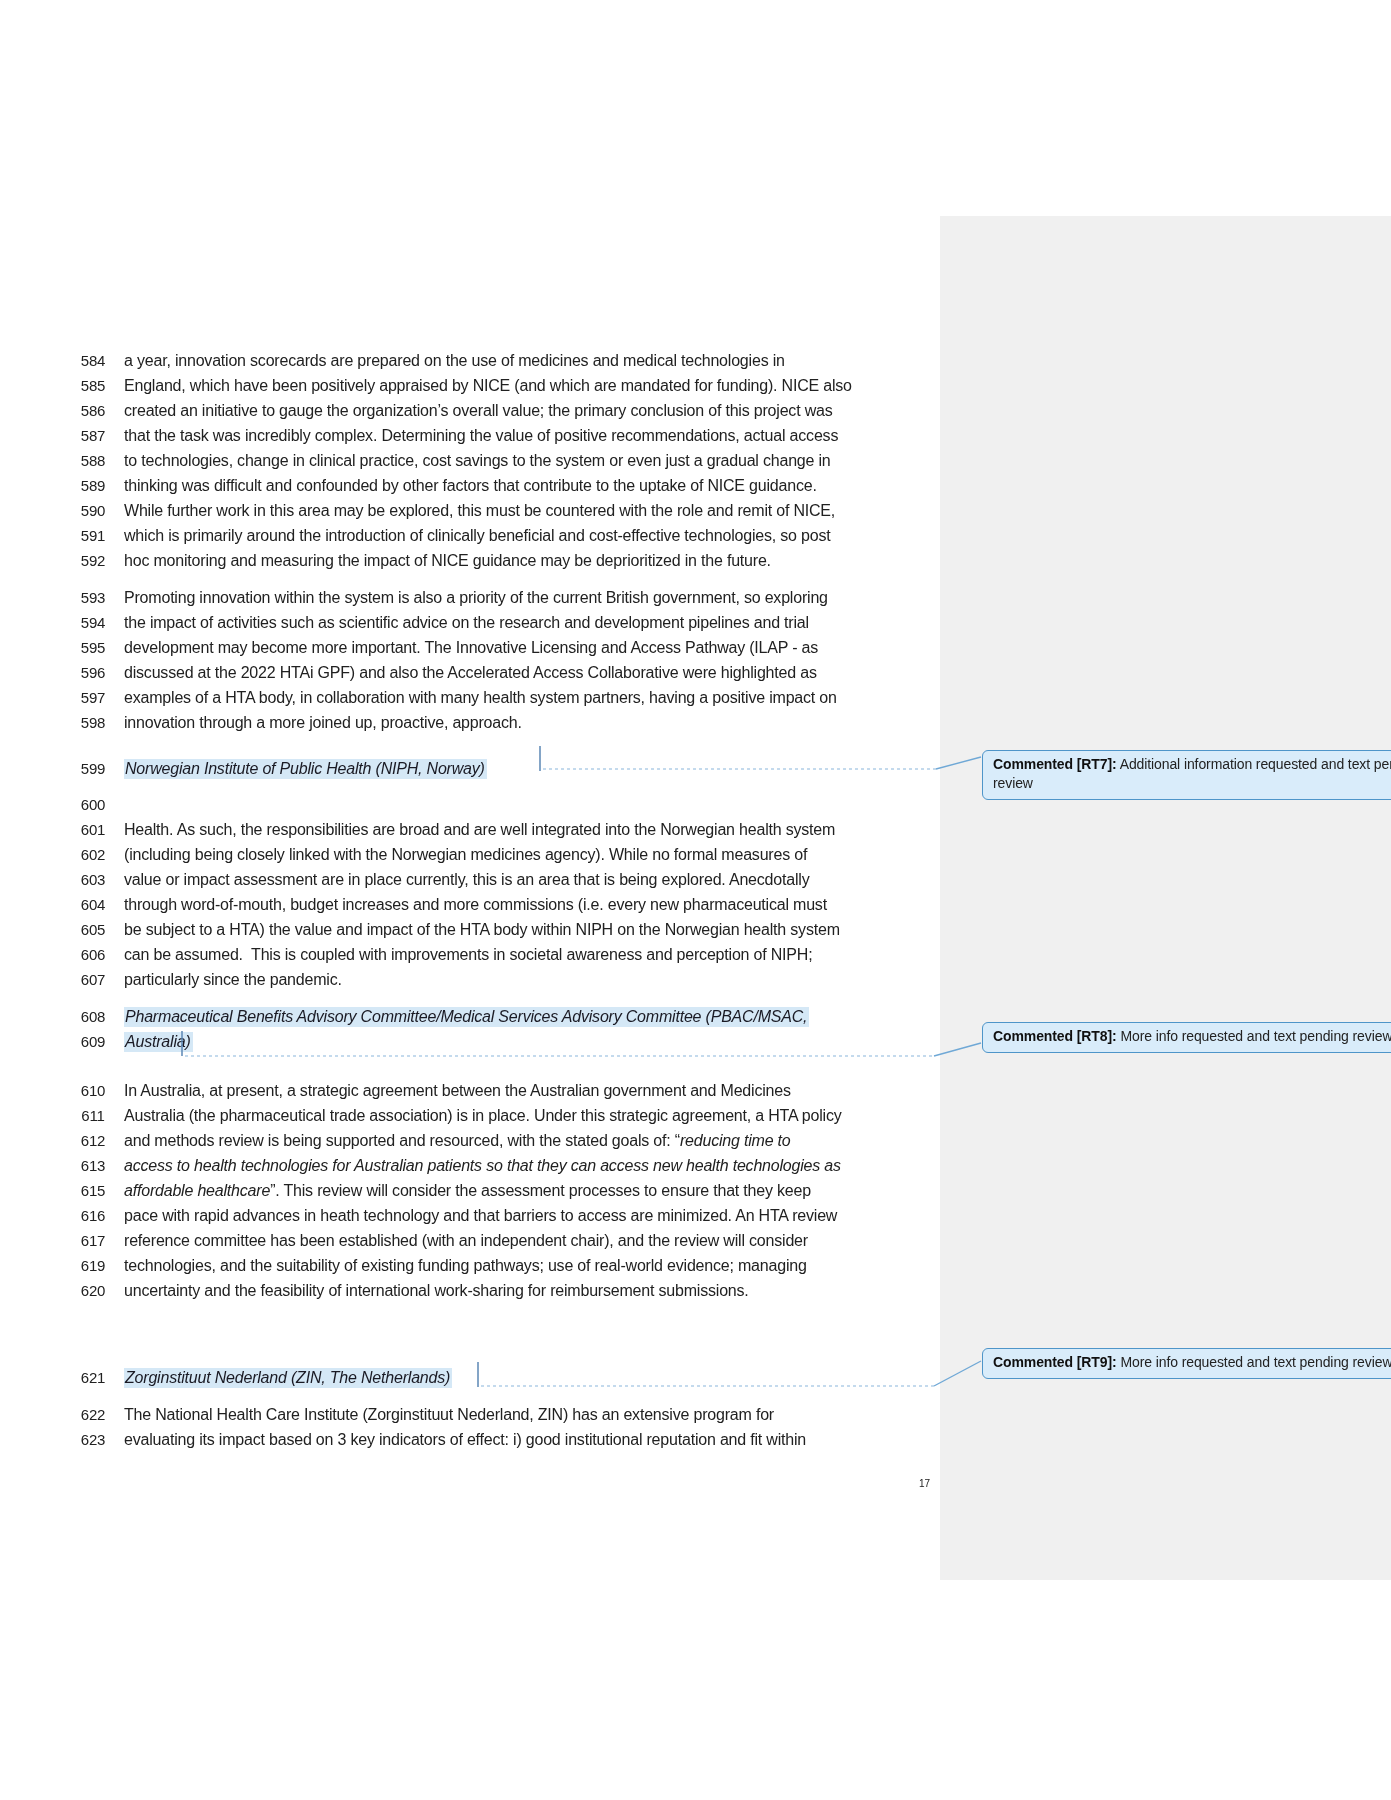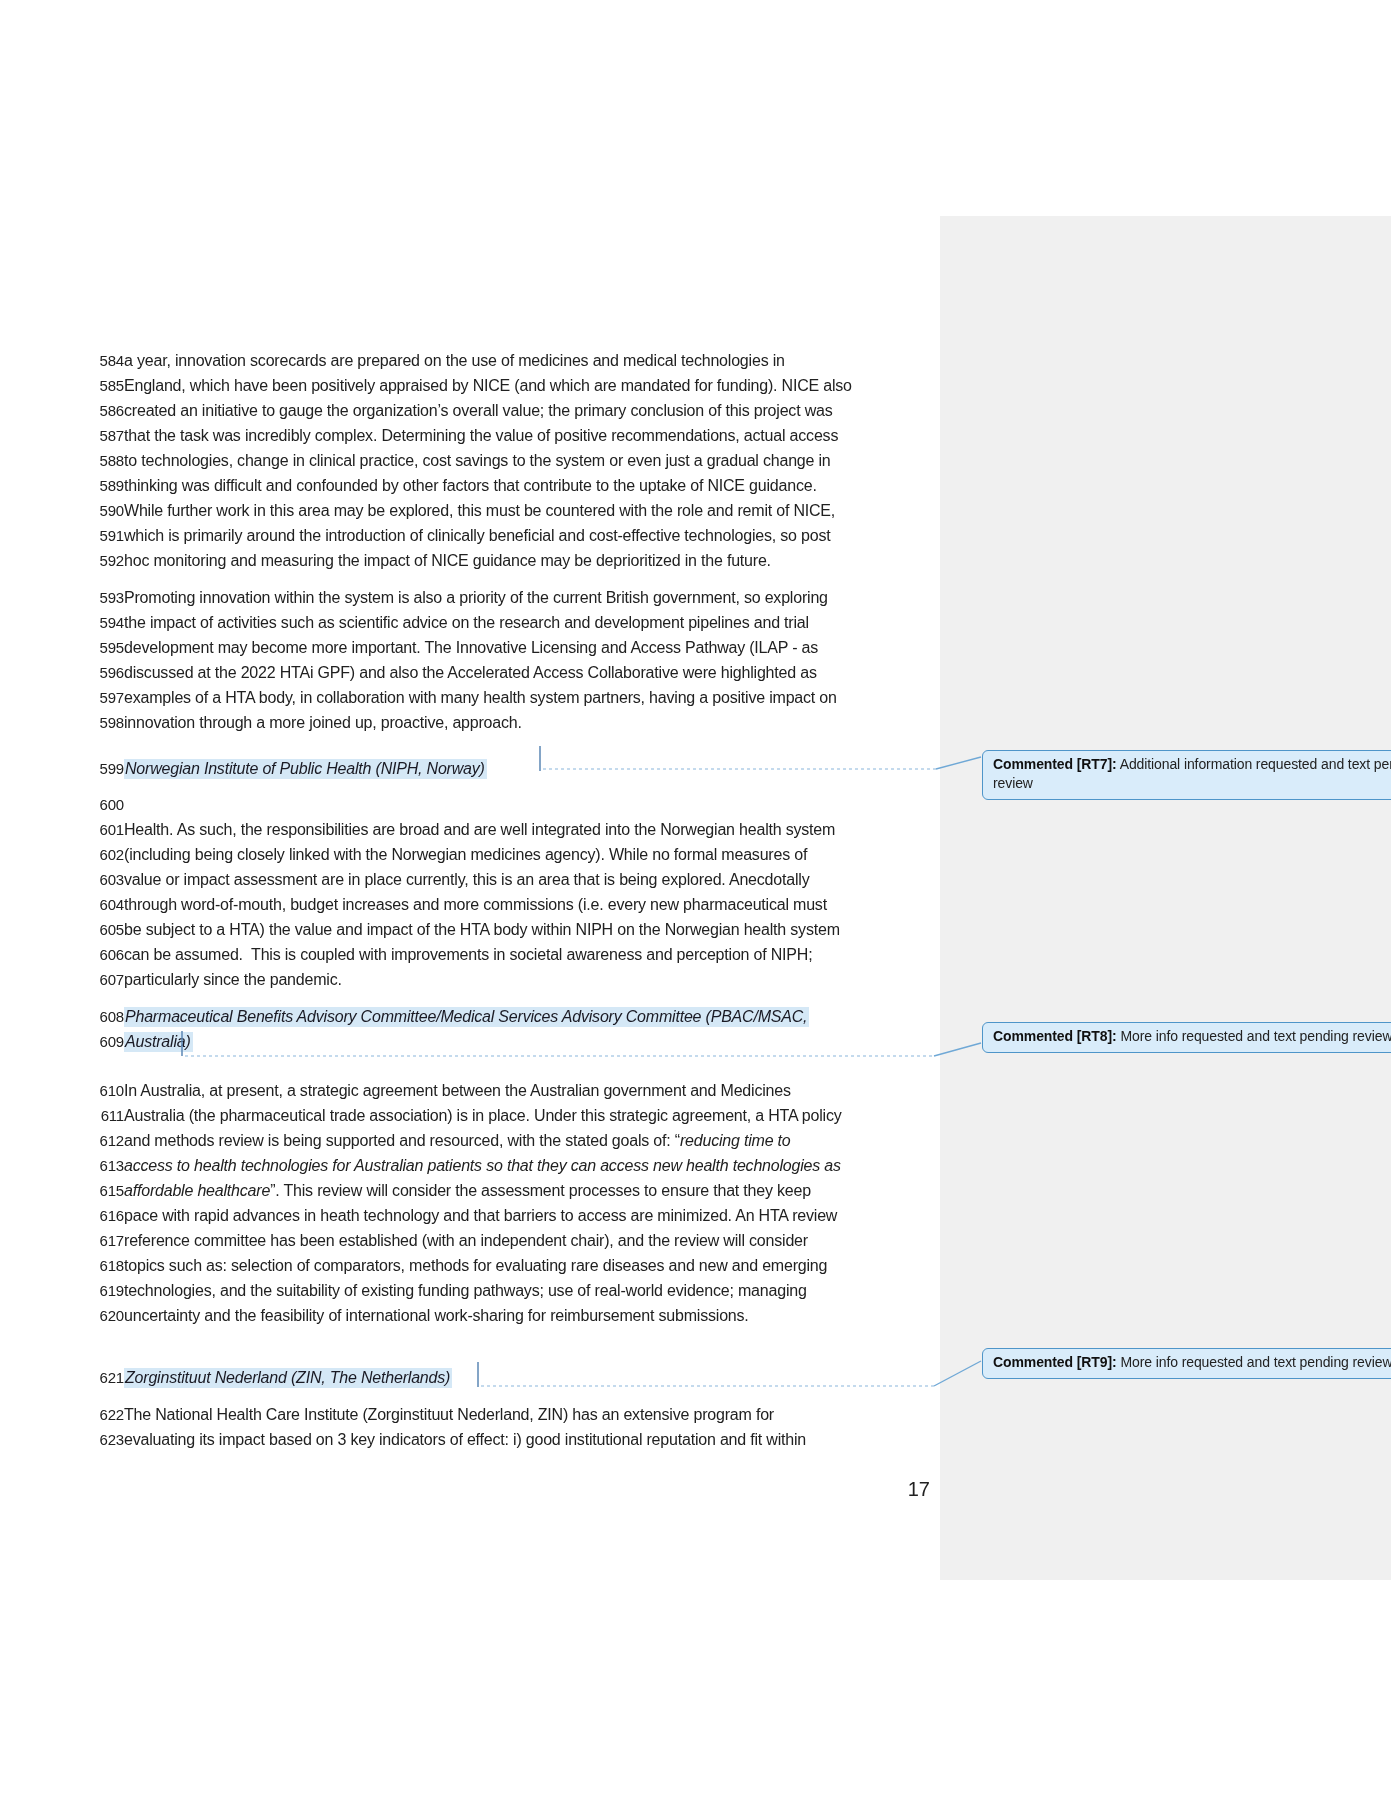--- a/index.html
+++ b/index.html
@@ -13,21 +13,21 @@
   }
   .comments-panel{
     position:absolute;left:940px;top:216px;width:451px;height:1364px;
     background:#f0f0f0;
   }
   .text-area{position:absolute;left:0;top:0;width:100%;height:100%;}
   .block{position:absolute;left:62px;}
   .row{display:flex;height:25px;line-height:25px;font-size:16px;letter-spacing:-0.2px;}
   .lnum{
     flex:0 0 62px;width:62px;font-size:15px;color:#212121;
-    text-align:right;white-space:pre;
+    text-align:center;white-space:pre;
   }
   .ltext{white-space:pre;}
   .it{font-style:italic;}
   .heading .ltext{font-style:italic;}
   .heading .hl{
     background:#d5e8f6;
     text-decoration-thickness:2px;
     text-decoration-color:#1a1a24;
     color:#1a1a24;
     padding:1px 2px 2px 1px;
@@ -42,21 +42,21 @@
     padding:4px 9px 6px 10px;
     font-size:14px;line-height:19px;letter-spacing:-0.1px;color:#222;
   }
   .c-label{font-weight:bold;color:#101010;}
   .c0{top:750px}.c1{top:1022px}.c2{top:1348px}
 
   .connectors{position:absolute;left:0;top:0;pointer-events:none;}
 
   .page-number{
     position:absolute;left:62px;top:1478px;width:868px;
-    text-align:right;font-size:20px;color:#212121;
+    text-align:right;font-size:10px;color:#212121;
   }
 </style>
 </head>
 <body>
 
 <div class="page">
 
   <div class="comments-panel"></div>
 
   <main class="text-area" id="text-area">
@@ -194,24 +194,20 @@
     <span class="lnum">615</span>
     <span class="ltext"><span class="it">affordable healthcare</span><span>”. This review will consider the assessment processes to ensure that they keep</span></span>
   </div>
         <div class="row">
     <span class="lnum">616</span>
     <span class="ltext"><span>pace with rapid advances in heath technology and that barriers to access are minimized. An HTA review</span></span>
   </div>
         <div class="row">
     <span class="lnum">617</span>
     <span class="ltext"><span>reference committee has been established (with an independent chair), and the review will consider</span></span>
-  </div>
-        <div class="row">
-    <span class="lnum">618</span>
-    <span class="ltext"><span>topics such as: selection of comparators, methods for evaluating rare diseases and new and emerging</span></span>
   </div>
         <div class="row">
     <span class="lnum">619</span>
     <span class="ltext"><span>technologies, and the suitability of existing funding pathways; use of real-world evidence; managing</span></span>
   </div>
         <div class="row">
     <span class="lnum">620</span>
     <span class="ltext"><span>uncertainty and the feasibility of international work-sharing for reimbursement submissions.</span></span>
   </div>
       </section>

